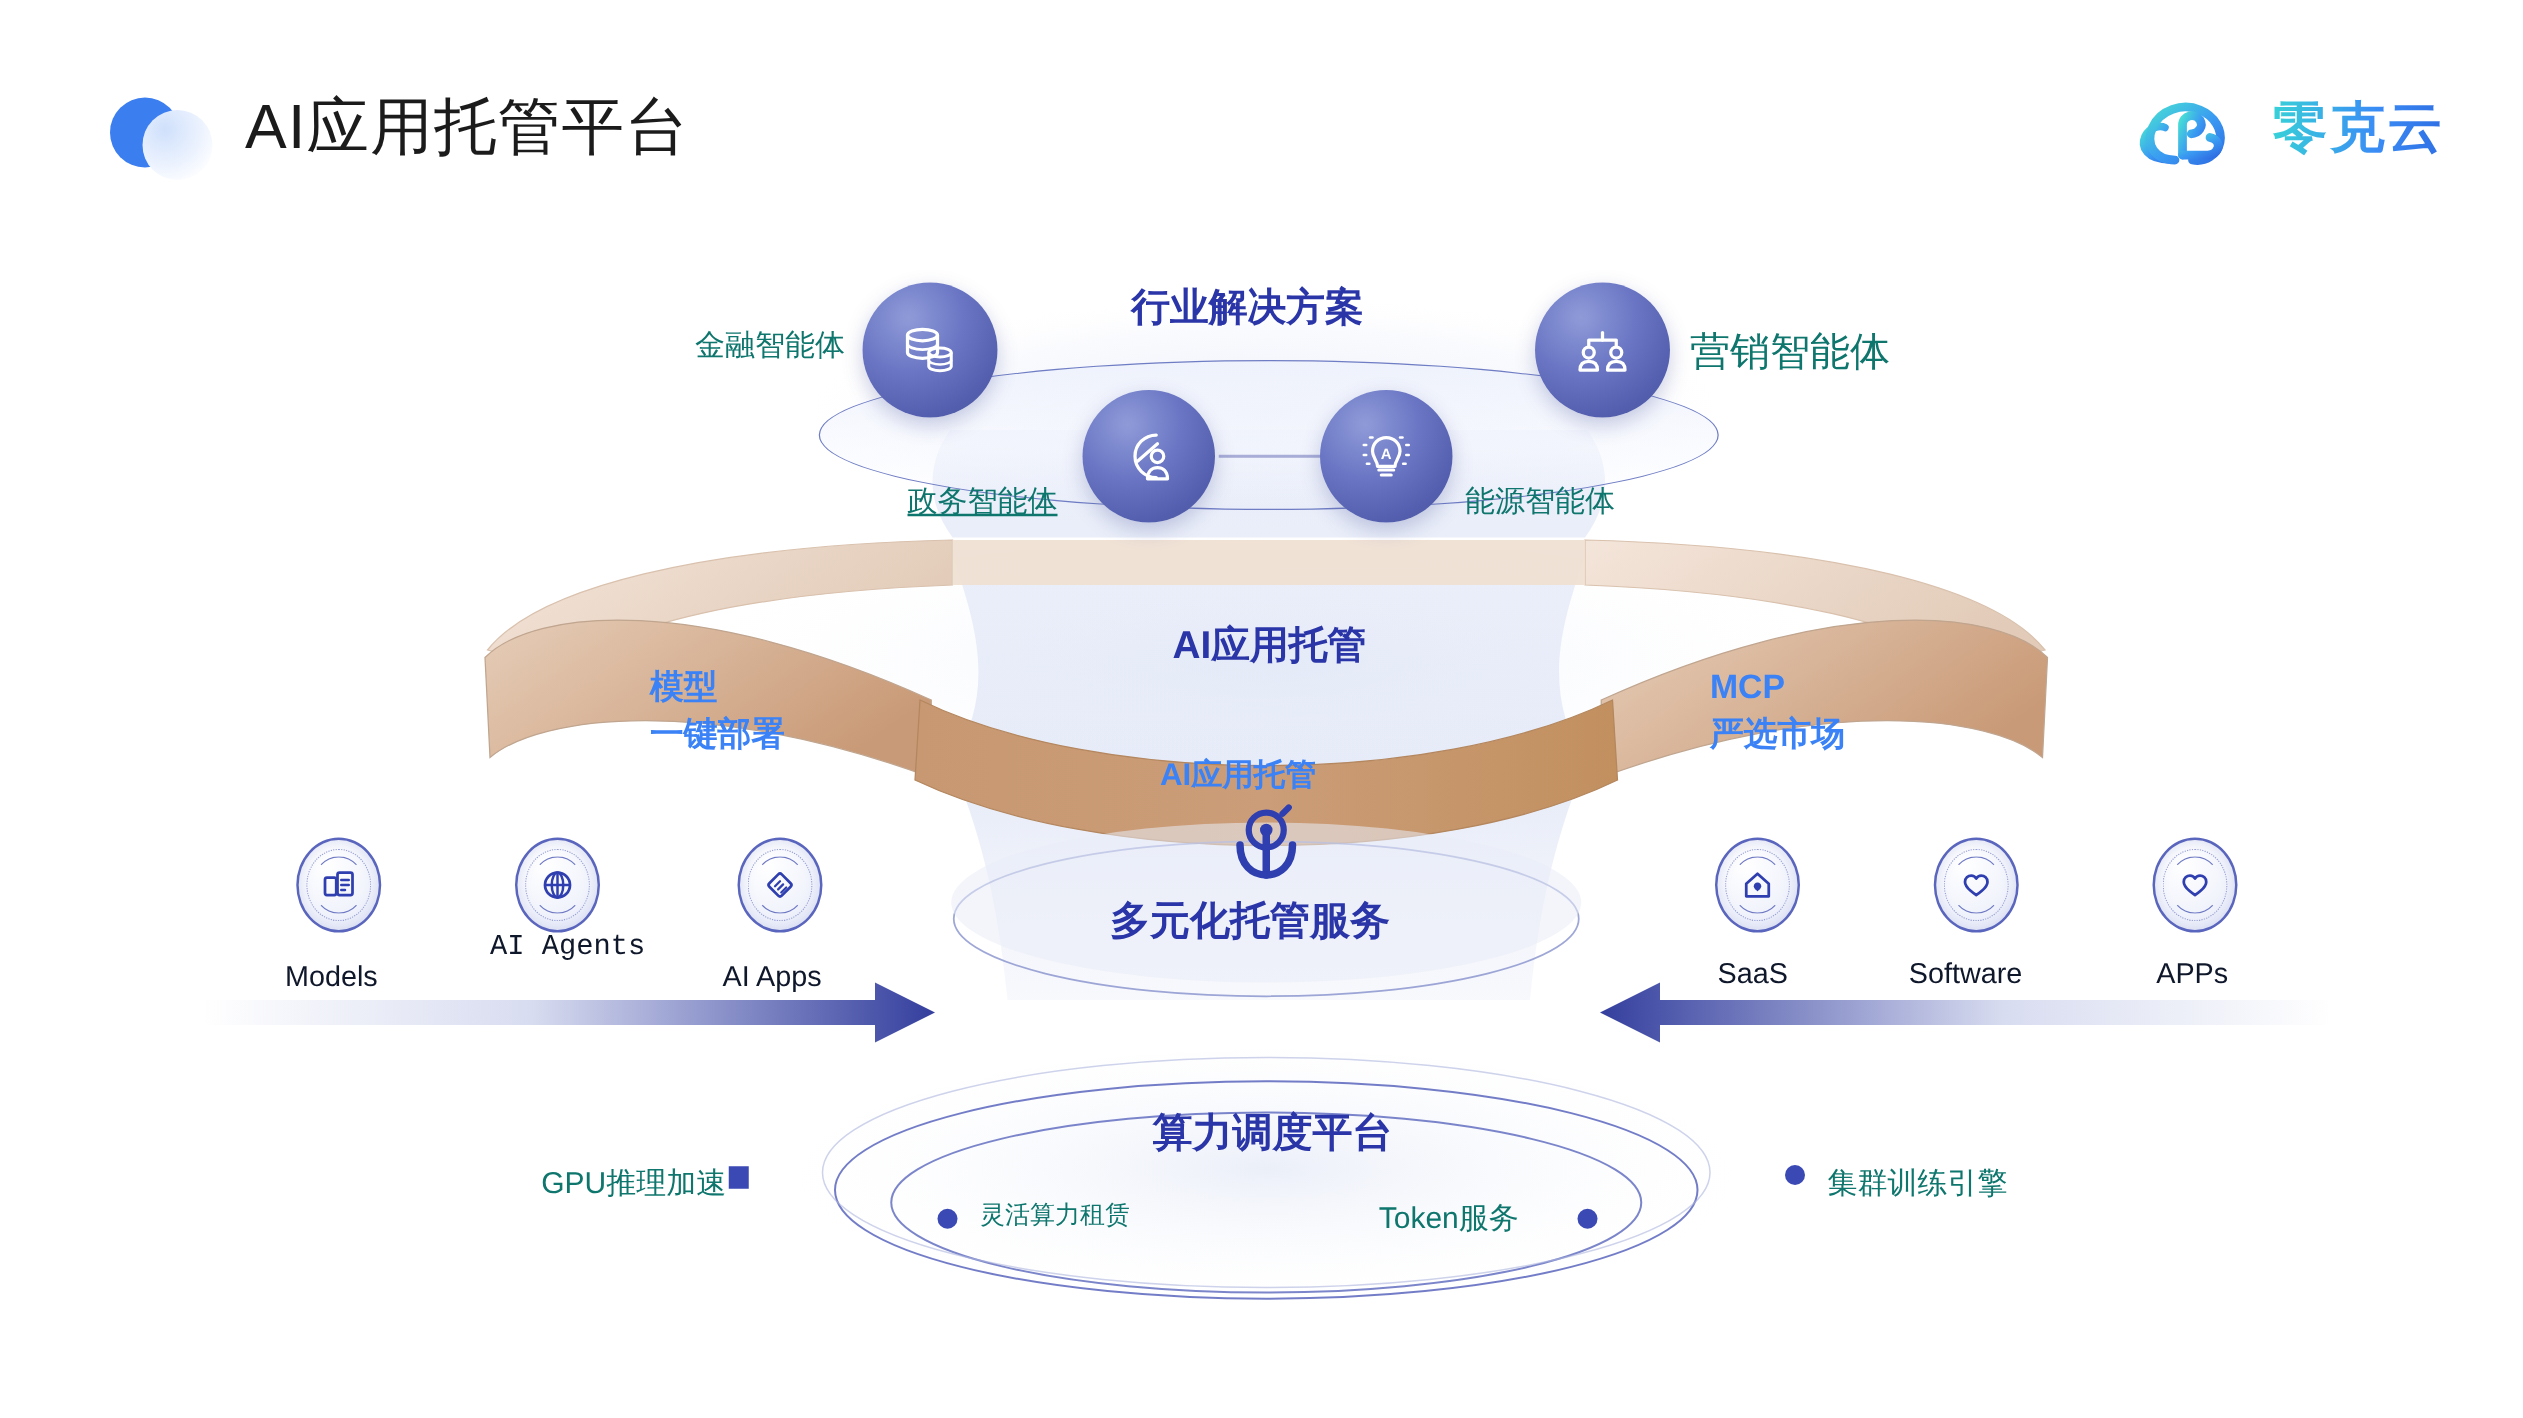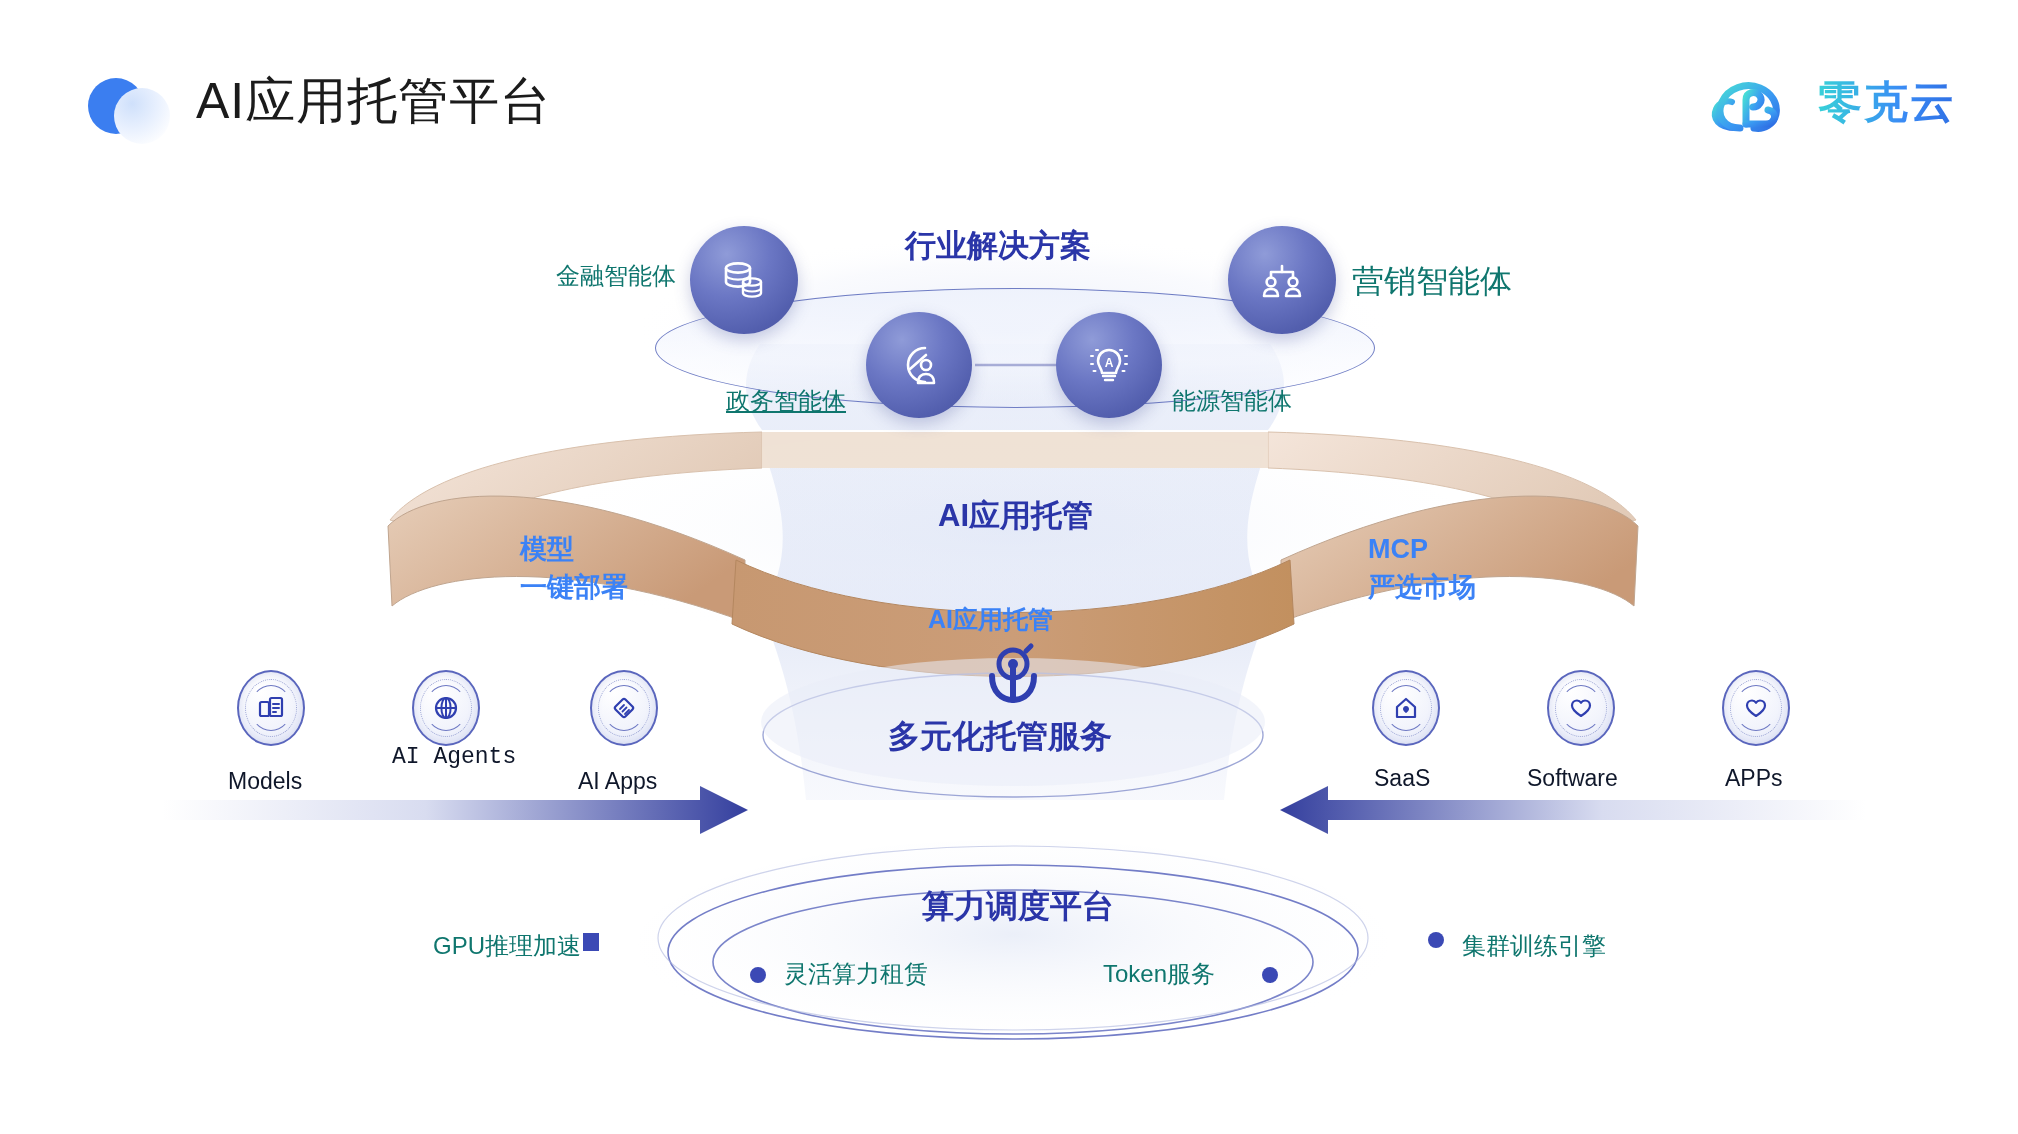--- a/index.html
+++ b/index.html
@@ -348,21 +348,21 @@
     </div>
   </div>
   <div class="chip-label" style="left:1725px; top:765px;">APPs</div>
 
   <div class="ttl-blue" style="left:922px; top:885px; font-size:32px;">算力调度平台</div>
 
   <div class="marker-sq" style="left:583px; top:933px;"></div>
   <div class="lbl" style="left:433px; top:930px; font-size:24px;">GPU推理加速</div>
 
   <div class="marker-dot" style="left:750px; top:967px;"></div>
-  <div class="lbl" style="left:784px; top:958px; font-size:24px;">灵活算力租赁</div>
+  <div class="lbl" style="left:784px; top:958px; font-size:20px;">灵活算力租赁</div>
 
   <div class="marker-dot" style="left:1262px; top:967px;"></div>
   <div class="lbl" style="left:1103px; top:958px; font-size:24px;">Token服务</div>
 
   <div class="marker-dot" style="left:1428px; top:932px;"></div>
   <div class="lbl" style="left:1462px; top:930px; font-size:24px;">集群训练引擎</div>
 
 </div>
 
 </body></html>

